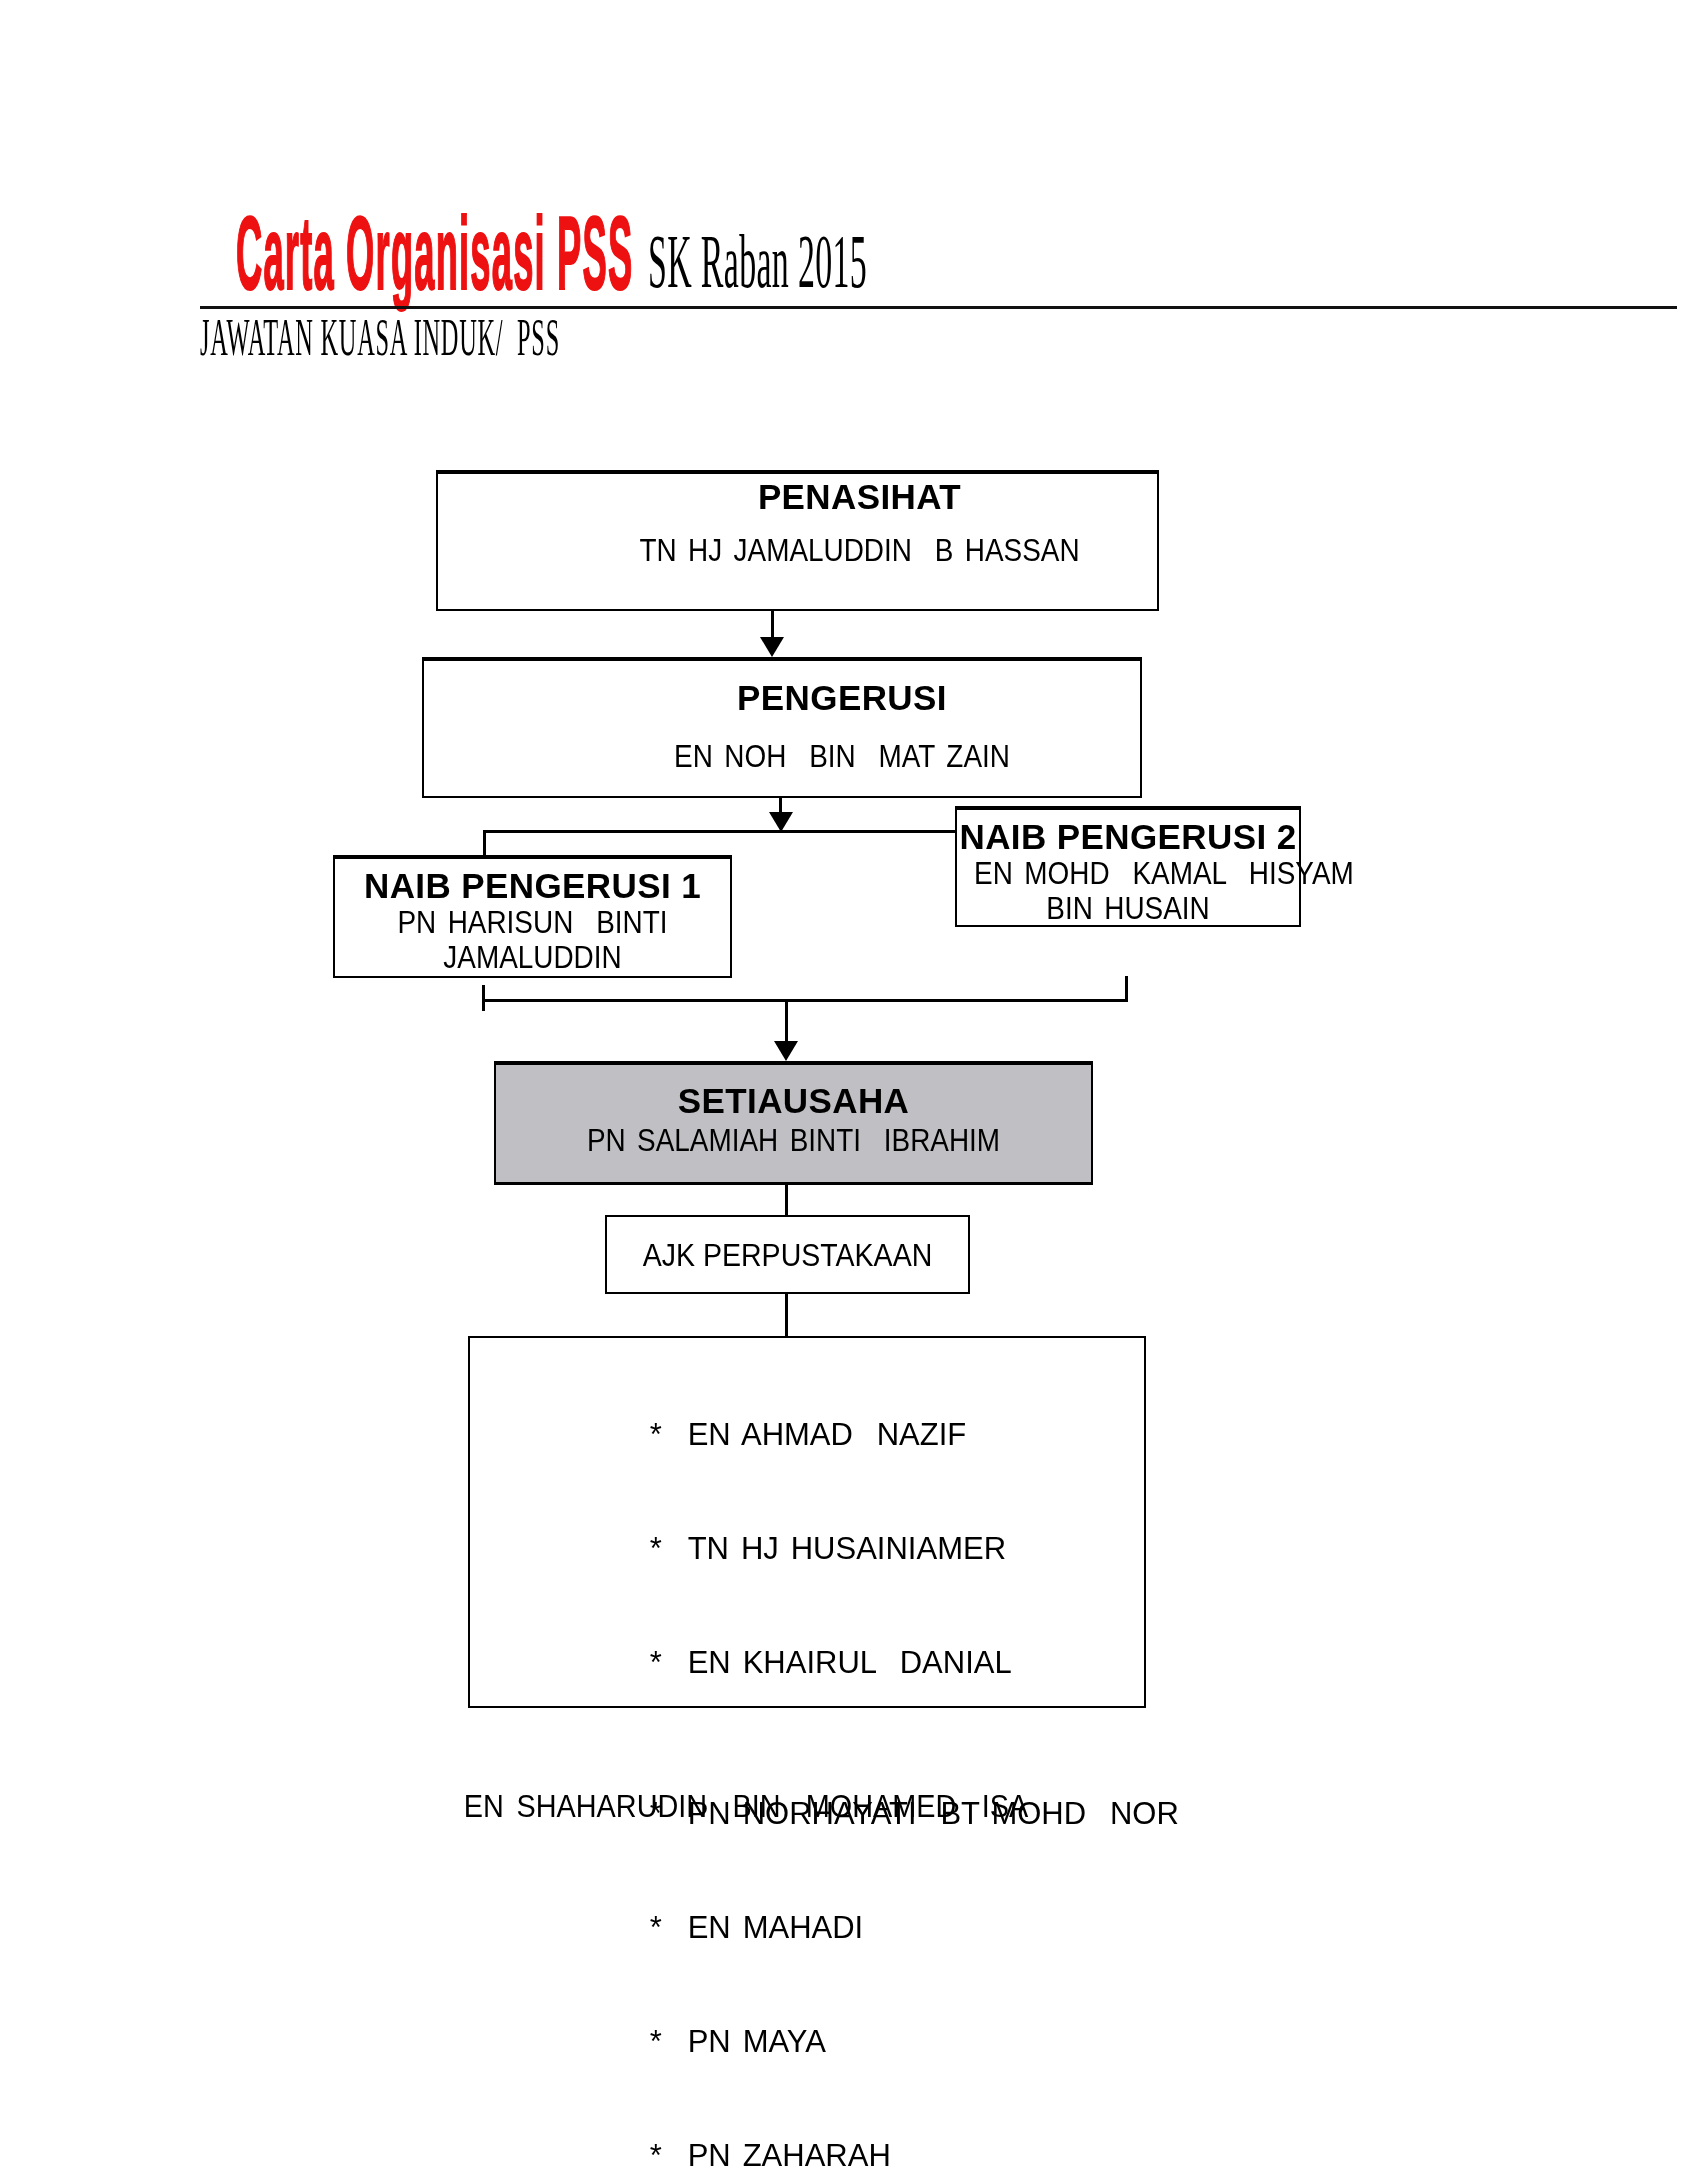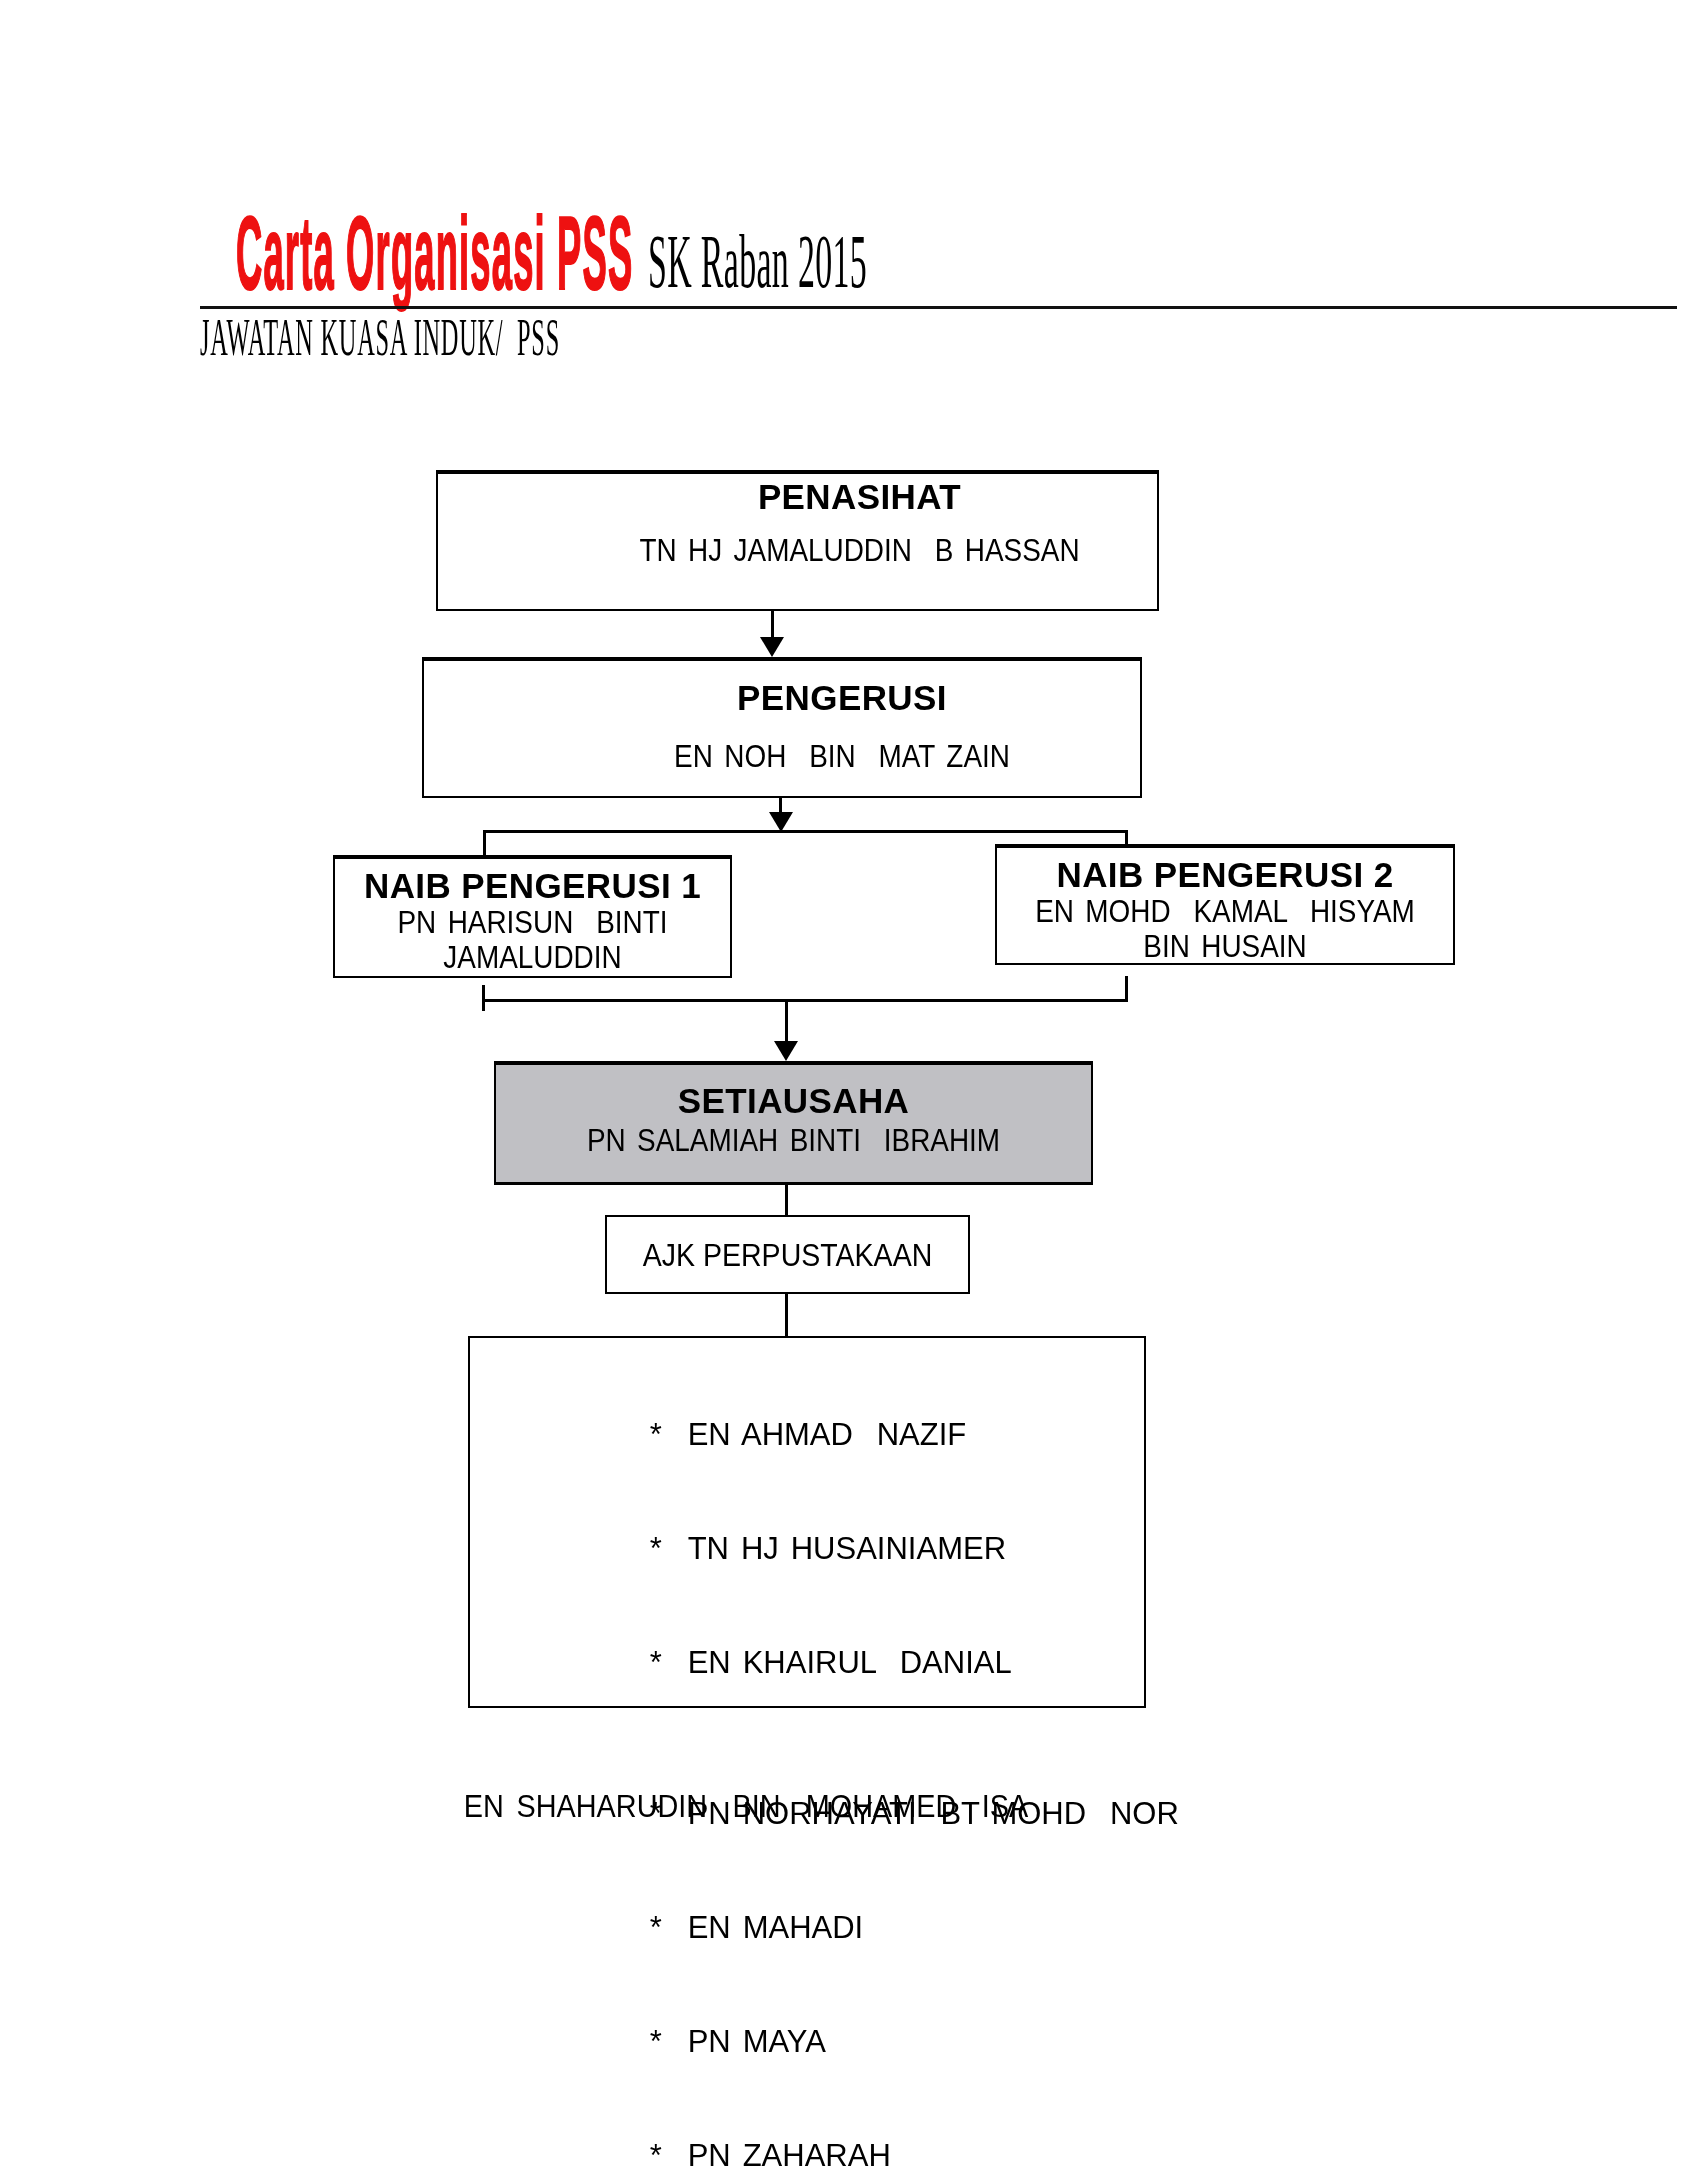--- a/index.html
+++ b/index.html
@@ -38,21 +38,21 @@
   #advisor-box .inner{padding-left:124px;}
   #advisor-box .role{margin-top:3.3px;}
   #advisor-box .pname{margin-top:15.7px;}
 
   #chairman-box{left:422px;top:657px;width:720px;height:141px;}
   #chairman-box .inner{padding-left:120px;}
   #chairman-box .role{margin-top:17.3px;}
   #chairman-box .pname{margin-top:20.6px;}
 
   #vice1-box{left:285px;top:855px;width:399px;height:123px;margin-left:48px;}
-  #vice2-box{left:955px;top:844px;width:460px;height:121px;margin-left:40px;}
+  #vice2-box{left:955px;top:806px;width:346px;height:121px;}
   .vice .role{margin-top:6.6px;}
   .vice .pname{line-height:34px;margin-top:0.8px;}
 
   #secretary-box{left:494px;top:1061px;width:599px;height:124px;
                  background:var(--secretary-fill,#c0c0c4);border-bottom-width:3.3px;}
   #secretary-box .role{margin-top:16px;}
   #secretary-box .pname{margin-top:1.6px;}
 
   #ajk-box{left:605px;top:1215px;width:365px;height:79px;}
   #ajk-box .ajk-label{padding-top:21.4px;font-size:31px;line-height:36px;white-space:pre;

